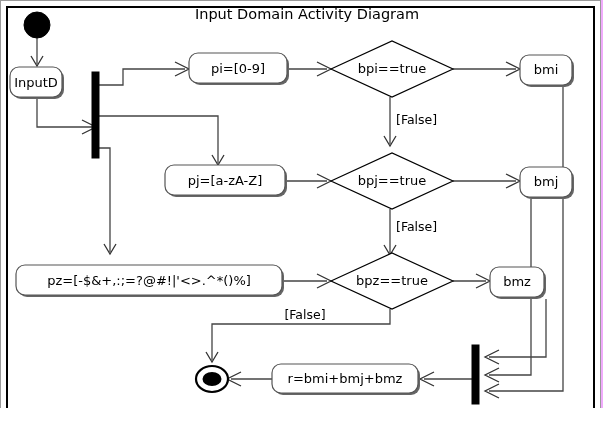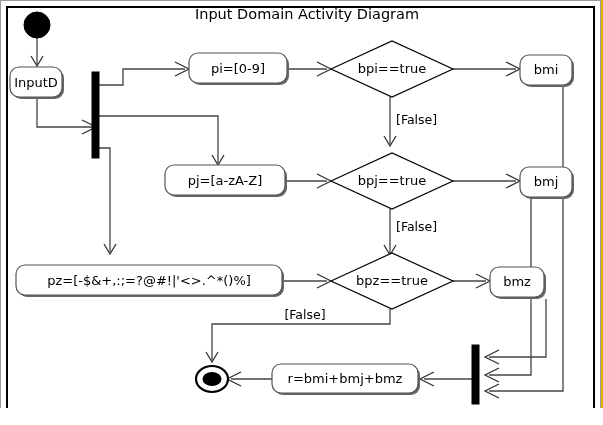--- a/index.html
+++ b/index.html
@@ -7,21 +7,21 @@
     padding: 0;
     background: #ffffff;
   }
   body {
     font-family: "DejaVu Sans", sans-serif;
   }
   #canvas {
     position: relative;
     width: 603px;
     height: 408px;
-    background: #eab308;
+    background: #f0abfc;
     overflow: hidden;
   }
   
   .frame-outer {
     position: absolute;
     left: 0; top: 0;
     width: 601px;
     height: 423px;
     border: 1px solid #9a9a9a;
     box-sizing: border-box;

